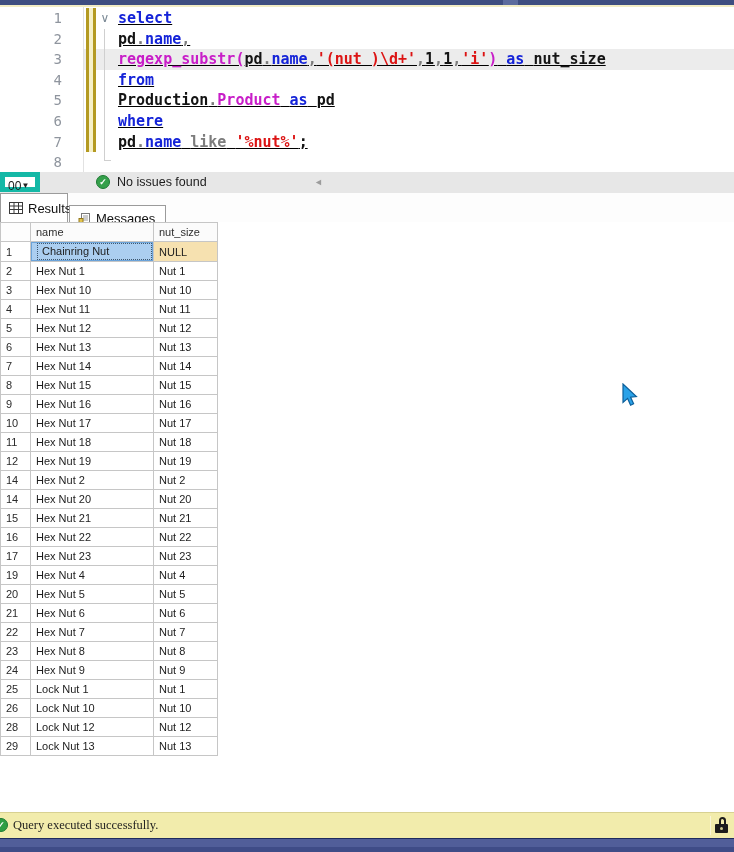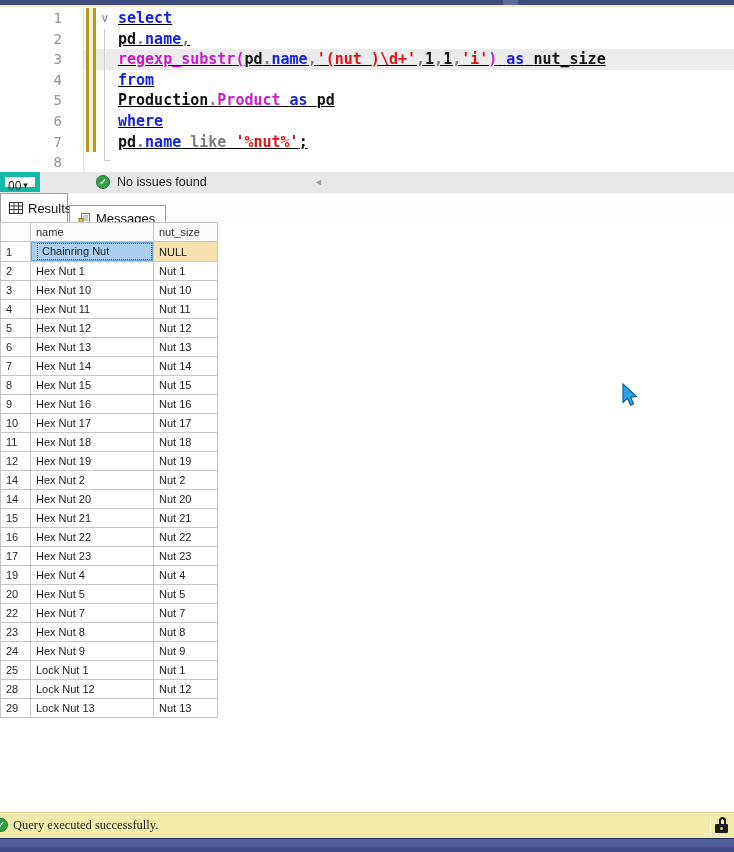--- a/index.html
+++ b/index.html
@@ -265,38 +265,48 @@
             <td class="rownum">19</td>
             <td>Hex Nut 4</td>
             <td>Nut 4</td>
           </tr>
           <tr>
             <td class="rownum">20</td>
             <td>Hex Nut 5</td>
             <td>Nut 5</td>
           </tr>
           <tr>
+            <td class="rownum">21</td>
+            <td>Hex Nut 6</td>
+            <td>Nut 6</td>
+          </tr>
+          <tr>
             <td class="rownum">22</td>
             <td>Hex Nut 7</td>
             <td>Nut 7</td>
           </tr>
           <tr>
             <td class="rownum">23</td>
             <td>Hex Nut 8</td>
             <td>Nut 8</td>
           </tr>
           <tr>
             <td class="rownum">24</td>
             <td>Hex Nut 9</td>
             <td>Nut 9</td>
           </tr>
           <tr>
             <td class="rownum">25</td>
             <td>Lock Nut 1</td>
             <td>Nut 1</td>
+          </tr>
+          <tr>
+            <td class="rownum">26</td>
+            <td>Lock Nut 10</td>
+            <td>Nut 10</td>
           </tr>
           <tr>
             <td class="rownum">28</td>
             <td>Lock Nut 12</td>
             <td>Nut 12</td>
           </tr>
           <tr>
             <td class="rownum">29</td>
             <td>Lock Nut 13</td>
             <td>Nut 13</td>

